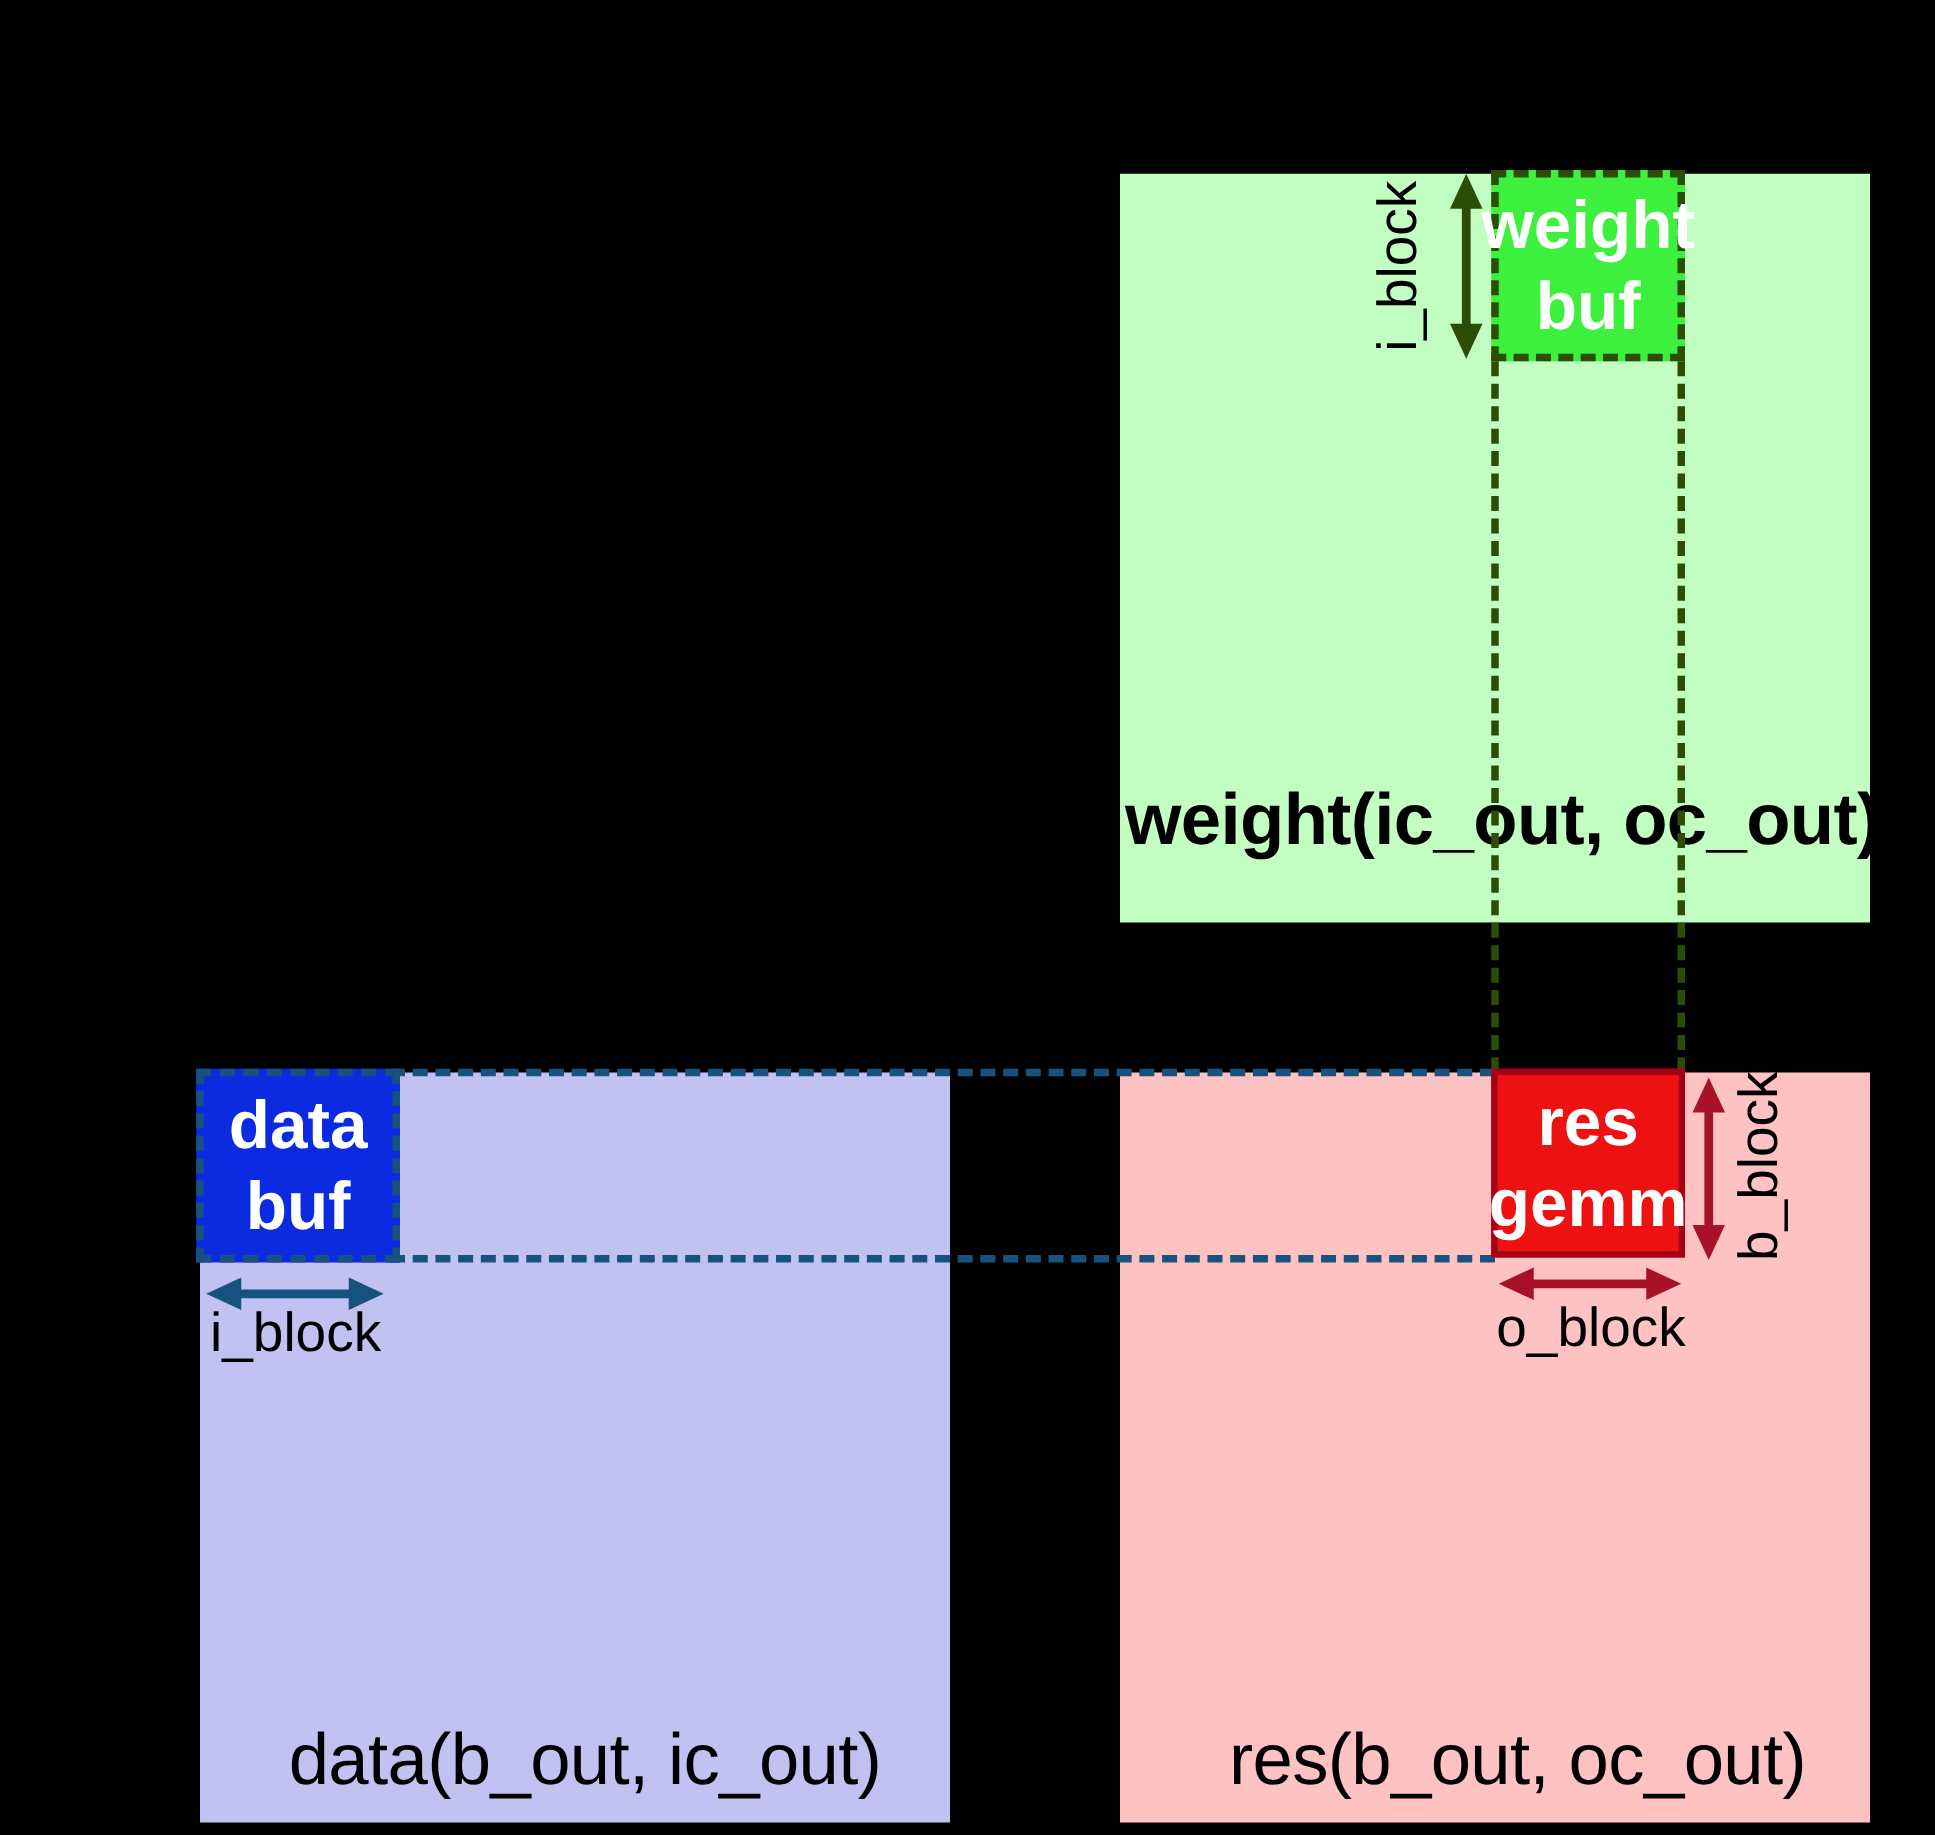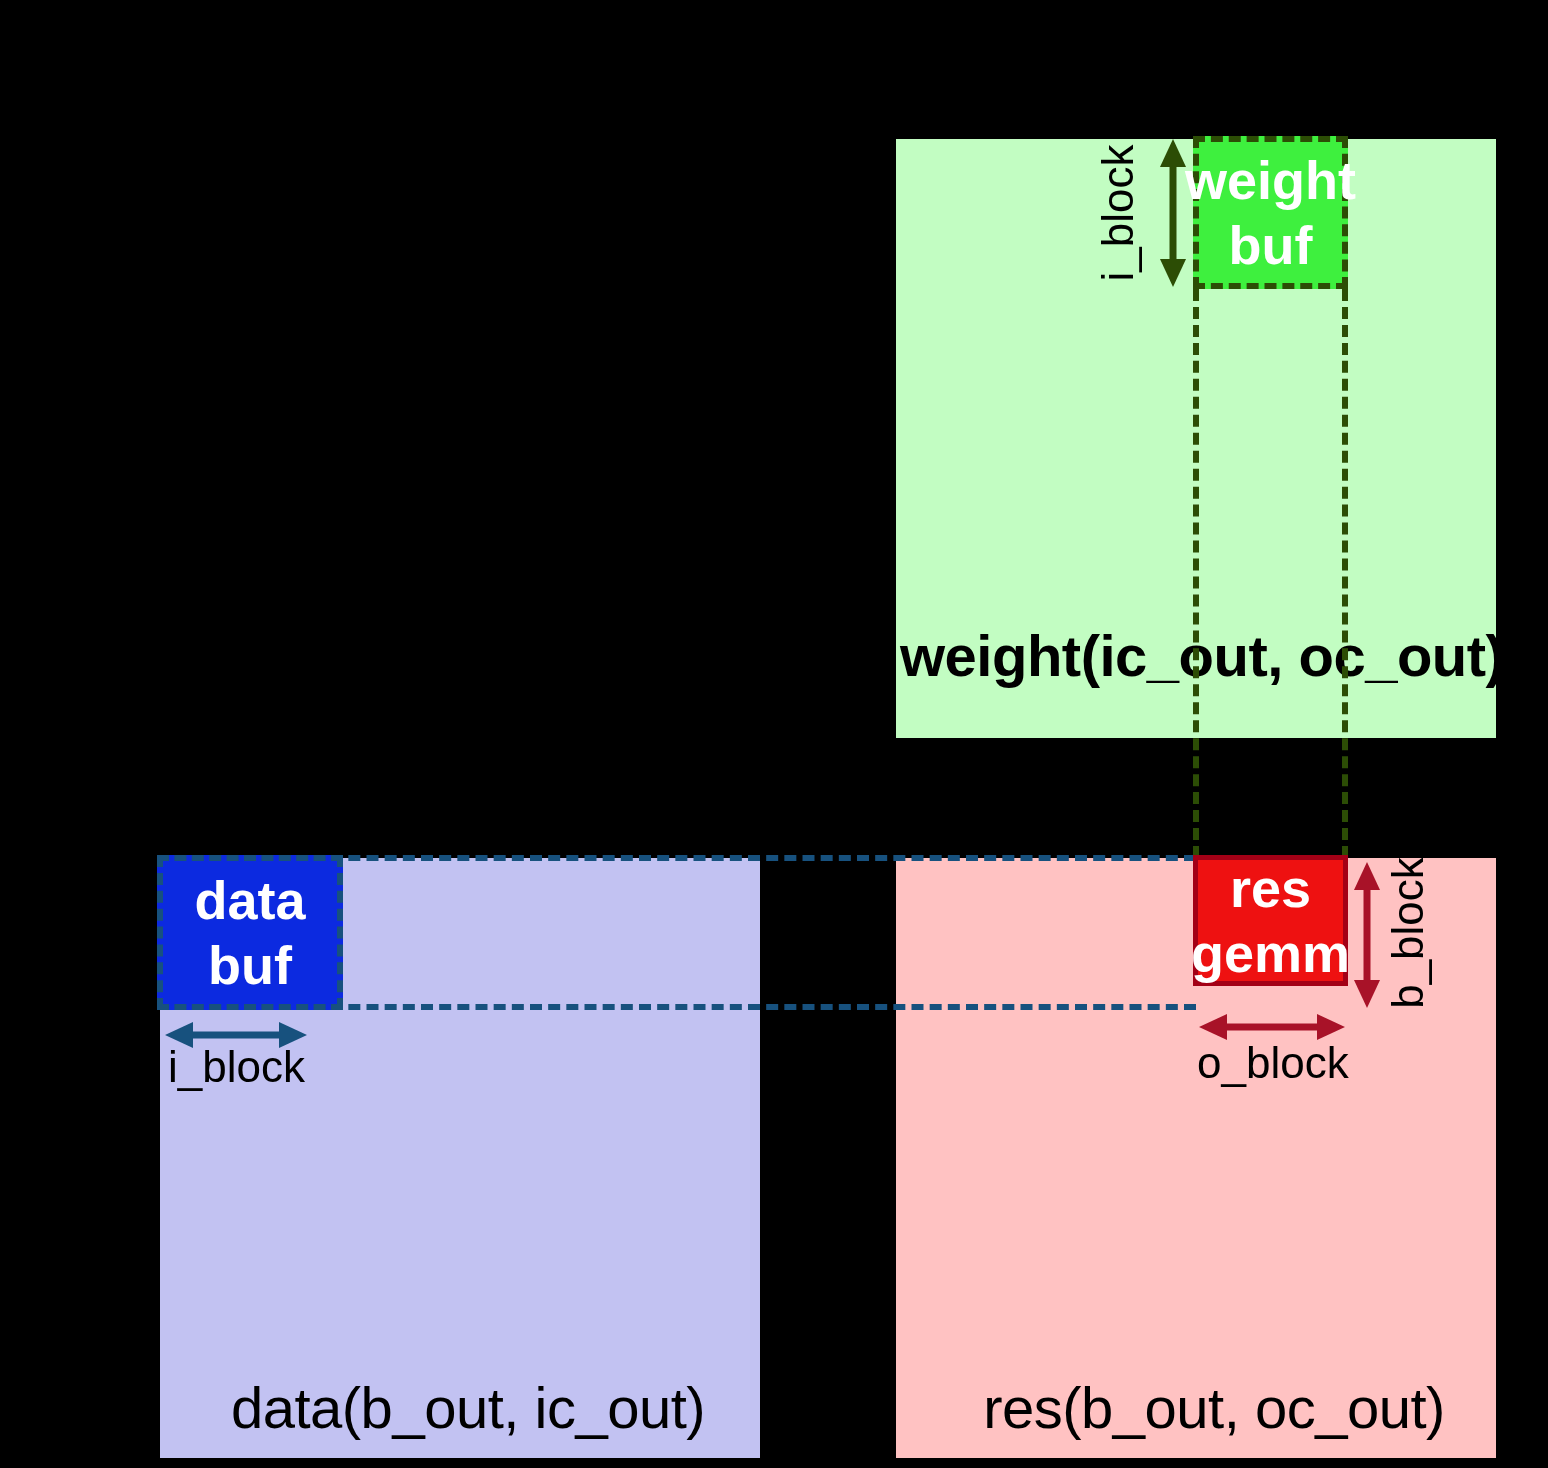--- a/index.html
+++ b/index.html
@@ -38,26 +38,26 @@
     font-size:54px;
     line-height:1.2;
     z-index:3;
   }
   #weight-buf{
     left:1193px;top:136px;width:155px;height:153px;
     background:var(--weight-buf-fill);
     border:6px dashed var(--weight-accent);
   }
   #data-buf{
-    left:157px;top:855px;width:186px;height:155px;
+    left:157px;top:855px;width:163px;height:155px;
     background:var(--data-buf-fill);
     border:6px dashed var(--data-accent);
   }
   #res-gemm{
-    left:1193px;top:855px;width:155px;height:131px;
+    left:1193px;top:855px;width:155px;height:151px;
     background:var(--res-gemm-fill);
     border:5px solid var(--res-border);
   }
 
   .vdash-green{
     position:absolute;width:0;
     border-left:6px dashed var(--weight-accent);
     top:289px;height:569px;z-index:2;
   }
   #green-dash-left{left:1193px;}

